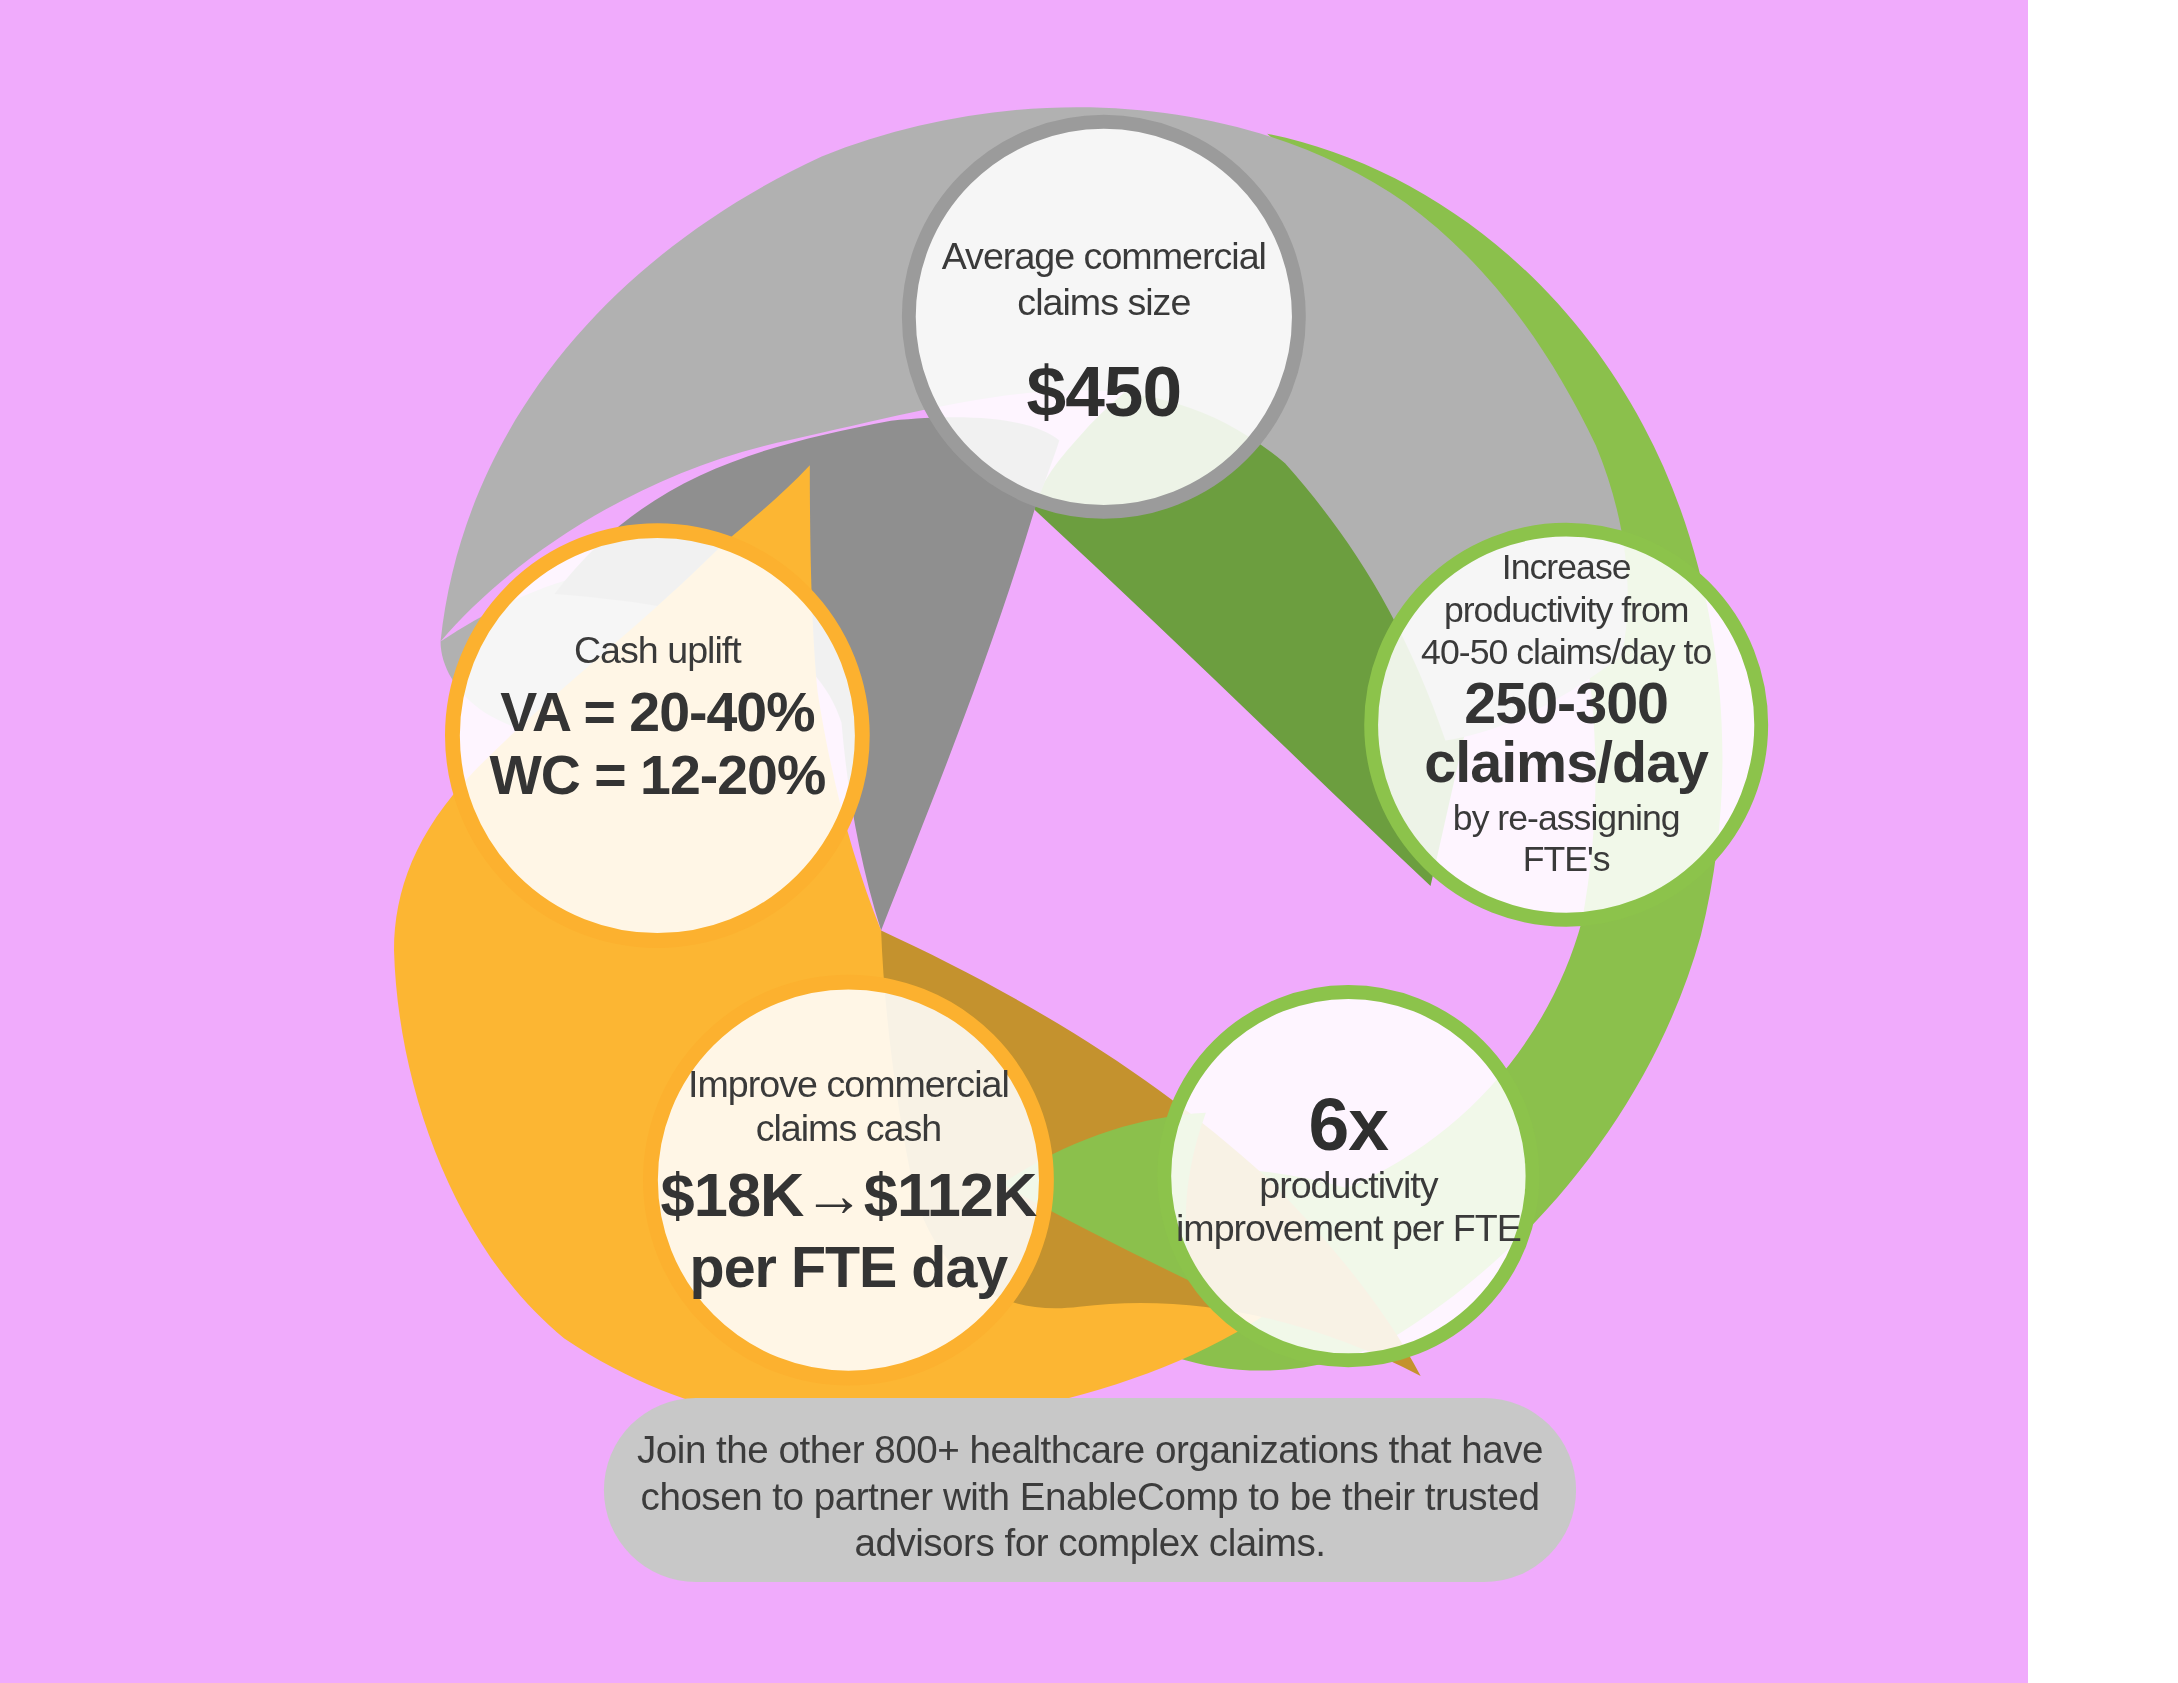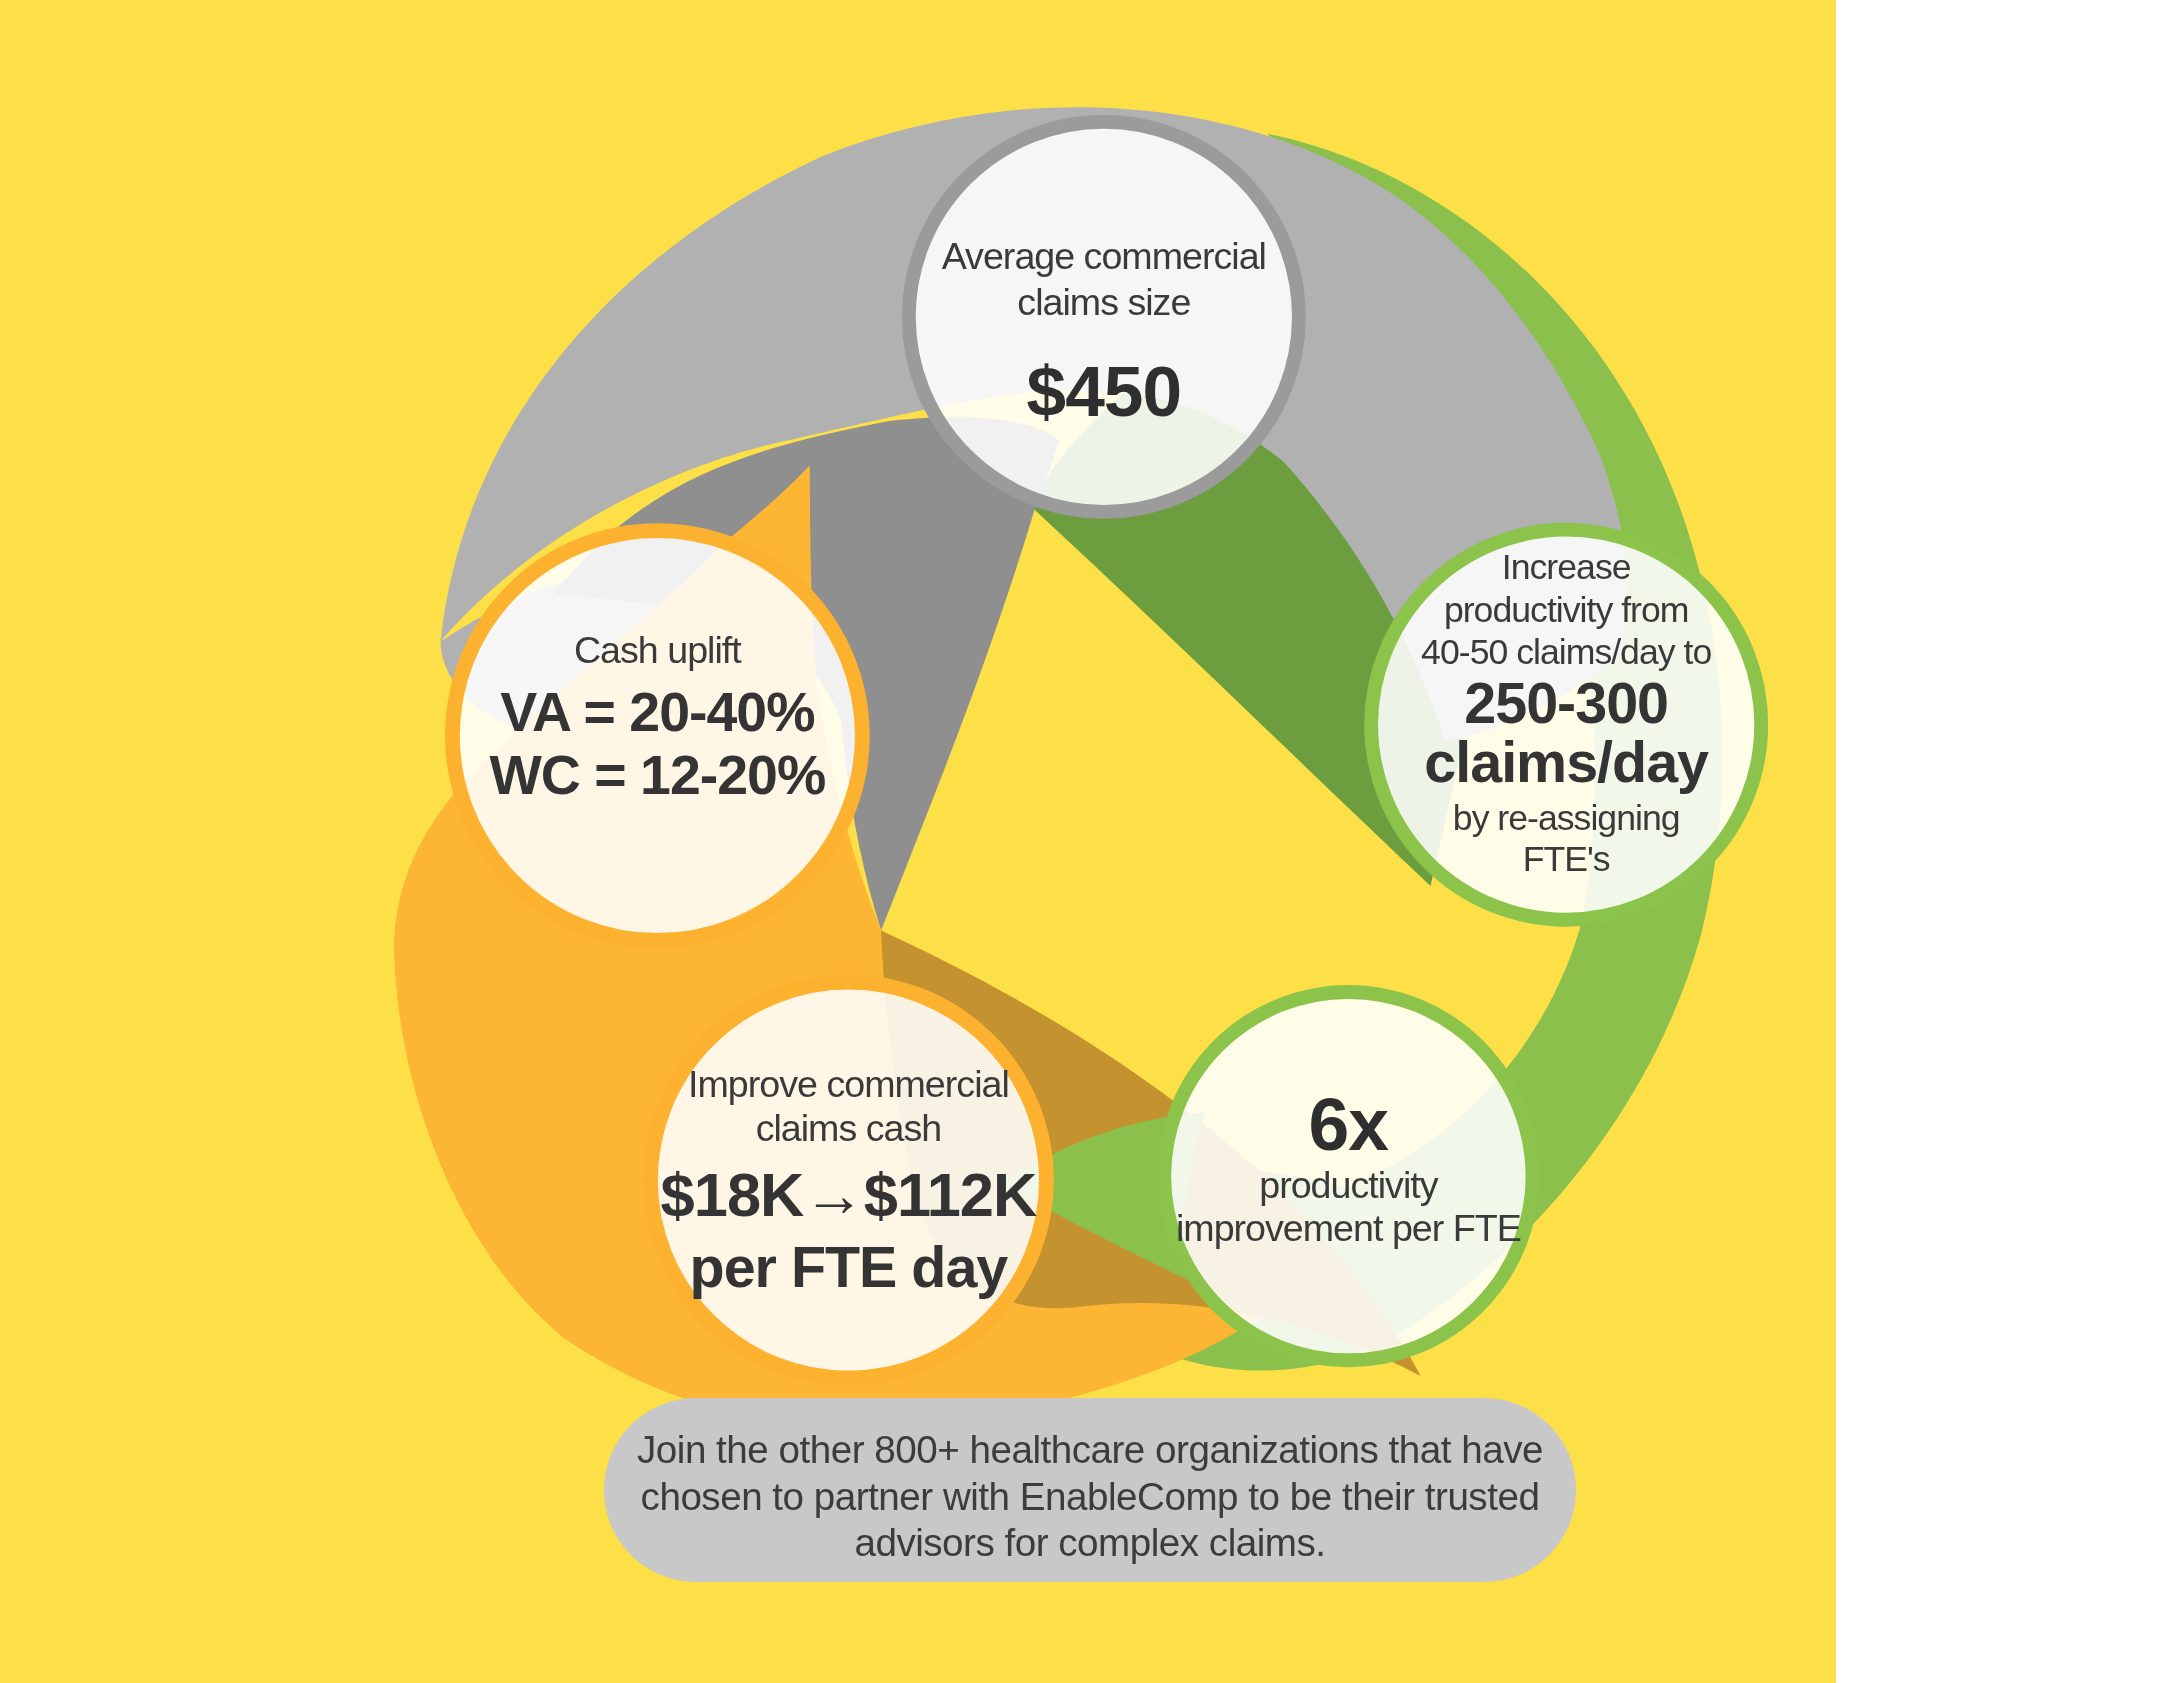--- a/index.html
+++ b/index.html
@@ -1,16 +1,16 @@
 <!DOCTYPE html>
 <html><head>
 <meta charset="utf-8">
 <style>
   html,body{margin:0;padding:0;background:#ffffff;}
-  .stage{width:1836px;height:1683px;position:relative;background:#fde047;overflow:hidden;}
+  .stage{width:2028px;height:1683px;position:relative;background:#f0abfc;overflow:hidden;}
   svg{display:block;}
   text{font-family:"Liberation Sans", sans-serif;fill:#3a3a3a;}
   .t-reg{font-size:38px;letter-spacing:-1px;}
   .t-reg36{font-size:36px;letter-spacing:-1px;}
   .t-b56{font-size:56px;font-weight:bold;letter-spacing:-1px;fill:#343434;}
   .t-b58{font-size:58px;font-weight:bold;letter-spacing:-1px;fill:#343434;}
   .t-b62{font-size:62px;font-weight:bold;letter-spacing:-1px;fill:#343434;}
   .t-b72{font-size:72px;font-weight:bold;letter-spacing:-1px;fill:#2f2f2f;}
   .t-b74{font-size:74px;font-weight:bold;letter-spacing:-1px;fill:#2f2f2f;}
   .t-footer{font-size:39px;letter-spacing:-0.5px;fill:#3c3c3c;}

